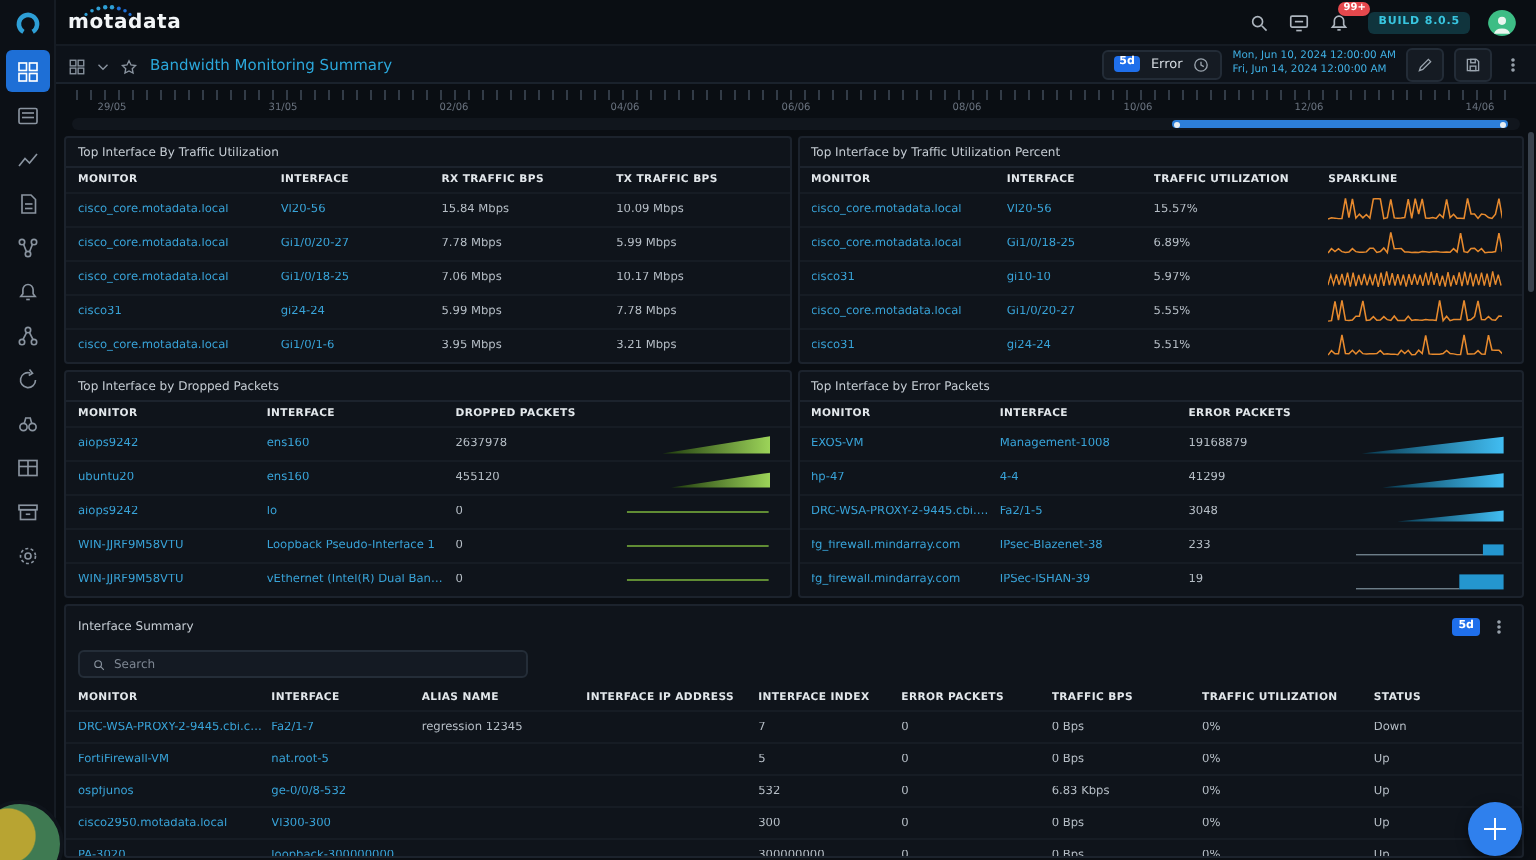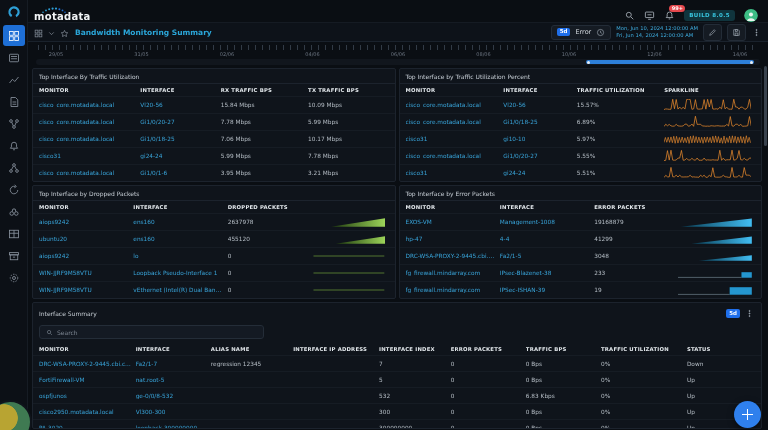--- a/index.html
+++ b/index.html
@@ -13,38 +13,38 @@
   .logo { width:28px; height:24px; display:flex; align-items:center; justify-content:center; }
   .side-item { width:22px; height:21px; display:flex; align-items:center; justify-content:center;
     border-radius:3px; margin:1px 0; cursor:pointer; }
   .side-item svg { width:12px; height:12px; stroke:#8a94a0; fill:none; stroke-width:1.1; }
   .side-item.active { background:#1e6fd6; }
   .side-item.active svg { stroke:#ffffff; }
 
   
   .main { flex:1; display:flex; flex-direction:column; min-width:0; }
 
-  .topbar { height:22px; display:flex; align-items:flex-end; justify-content:space-between;
+  .topbar { height:22px; display:flex; align-items:center; justify-content:space-between;
     padding:0 10px 0 6px; background:#0a0e13; }
   .brand { position:relative; font-size:10px; font-weight:bold; color:#f2f5f7; letter-spacing:0.3px; }
   .brand .dots { position:absolute; top:-4px; left:7px; }
   .top-actions { display:flex; align-items:center; gap:9px; }
   .tb-icon svg { width:11px; height:11px; stroke:#aeb6bf; fill:none; stroke-width:1.2; display:block; }
   .bell-wrap { position:relative; }
   .notif-badge { position:absolute; top:-5px; left:5px; background:#e5484d; color:#fff;
     font-size:5px; font-weight:bold; border-radius:5px; padding:1px 2.5px; line-height:1; }
   .build-badge { background:#10343d; color:#38c5df; font-size:5.5px; font-weight:bold;
     border-radius:3px; padding:2.5px 5px; letter-spacing:0.4px; }
   .avatar { width:14px; height:14px; border-radius:50%; overflow:hidden; }
 
   .dash-header { height:20px; display:flex; align-items:center; justify-content:space-between;
     background:#0d1219; border-top:1px solid #151b23; border-bottom:1px solid #1a222c; padding:0 6px; }
   .dh-left { display:flex; align-items:center; gap:4px; }
   .dh-left svg { width:9px; height:9px; stroke:#8a94a0; fill:none; stroke-width:1.2; }
-  .dash-title { font-size:7.5px; font-weight:bold; color:#2ba7da; margin-left:2px; }
+  .dash-title { font-size:7.5px; font-weight:normal; color:#2ba7da; margin-left:2px; }
   .dh-right { display:flex; align-items:center; gap:5px; }
   .range-box { display:flex; align-items:center; gap:5px; background:#151b23; border:1px solid #232c37;
     border-radius:3px; padding:2px 5px; }
   .range-badge { background:#1f6feb; color:#fff; font-size:5.5px; font-weight:bold; border-radius:2px;
     padding:1.5px 3px; line-height:1; }
   .range-mode { font-size:6.5px; color:#d4dae0; }
   .range-box svg, .icon-btn svg, .kebab svg { width:9px; height:9px; stroke:#9aa4ae; fill:none; stroke-width:1.2; display:block; }
   .date-box { font-size:5.2px; color:#3fb0e4; line-height:1.35; text-align:left; }
   .icon-btn { background:#151b23; border:1px solid #232c37; border-radius:3px; padding:3px 4px; cursor:pointer; }
   .kebab { padding:2px 1px; cursor:pointer; }

